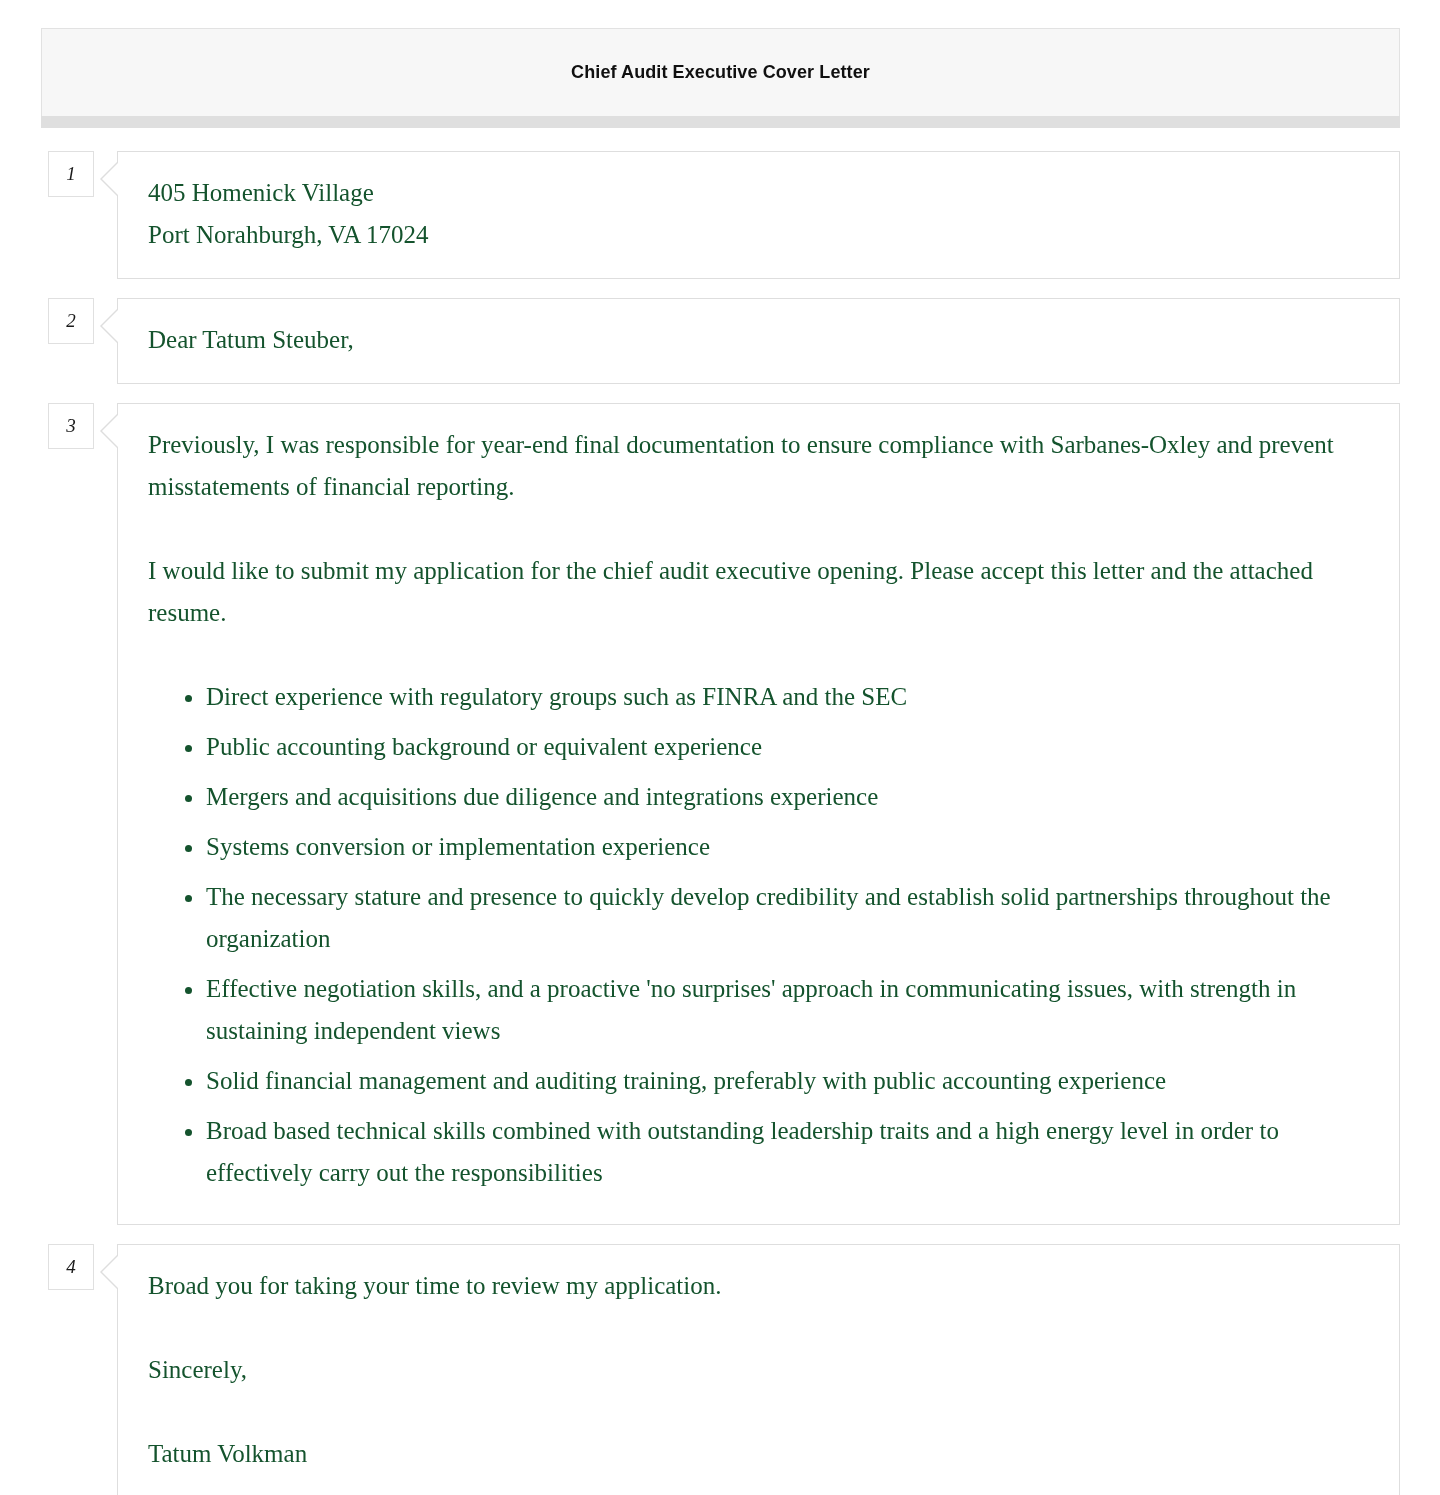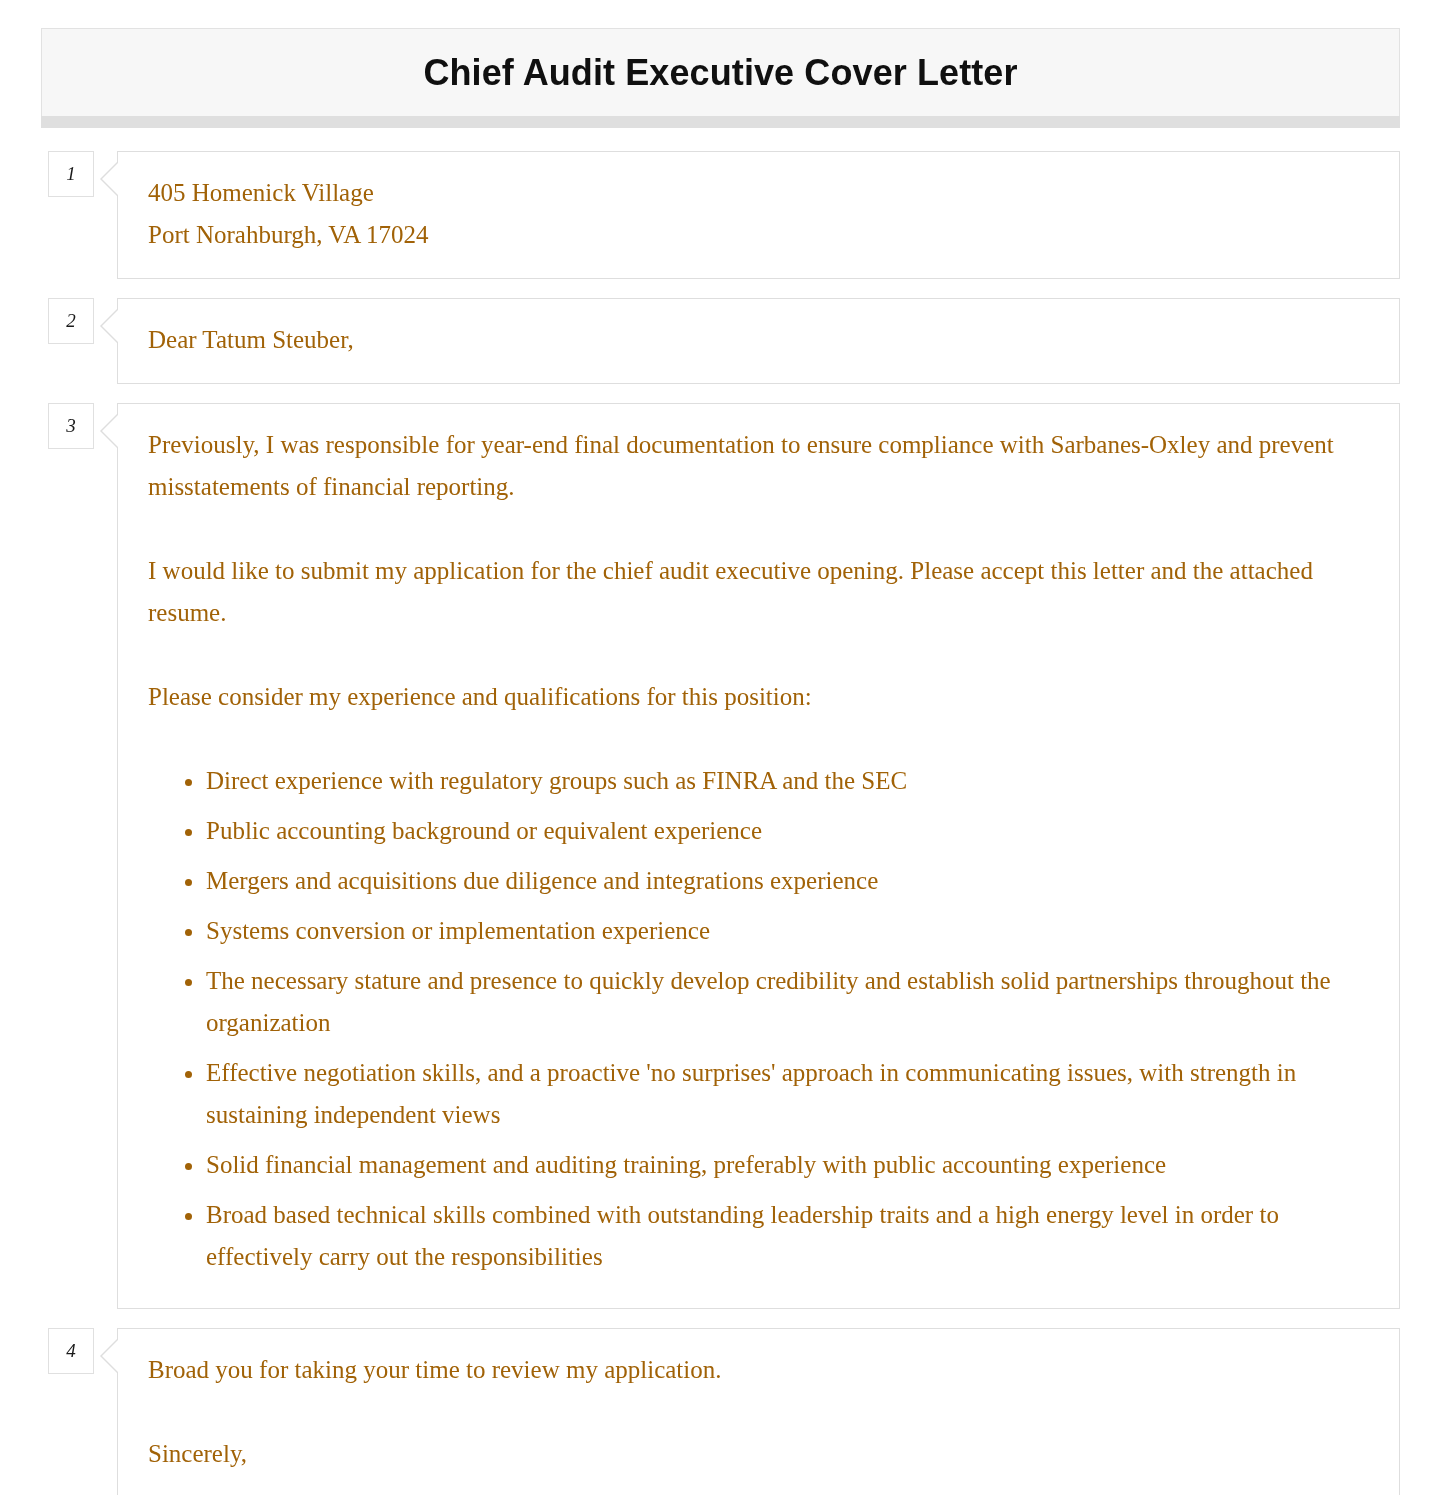--- a/index.html
+++ b/index.html
@@ -32,21 +32,21 @@
     border-bottom: none;
     box-sizing: border-box;
     height: 88px;
     display: flex;
     align-items: center;
     justify-content: center;
   }
   .header-title {
     font-family: "Liberation Sans", sans-serif;
     font-weight: bold;
-    font-size: 36px;
+    font-size: 18px;
     letter-spacing: 0.1px;
     color: #101010;
     text-align: center;
   }
   .header-strip {
     height: 12px;
     background: #dfdfdf;
   }
 
   
@@ -105,21 +105,21 @@
   .notch-inner {
     left: -16px;
     border-right: 18px solid #ffffff;
   }
 
   
   .body-text {
     font-family: "Liberation Serif", serif;
     font-size: 25px;
     line-height: 42px;
-    color: #a16207;
+    color: #14532d;
   }
   .body-text.bold { font-weight: normal; }
 
   .para { margin: 0; }
   .para + .para { margin-top: 42px; }
 
   ul.bullets {
     margin: 42px 0 0 0;
     padding-left: 50px;
     list-style: disc;
@@ -167,21 +167,20 @@
     </div>
 
     <div class="section">
       <div class="num-badge">3</div>
       <div class="bubble">
         <span class="notch-outer"></span>
         <span class="notch-inner"></span>
         <div class="body-text">
           <p class="para">Previously, I was responsible for year-end final documentation to ensure compliance with Sarbanes-Oxley and prevent misstatements of financial reporting.</p>
           <p class="para">I would like to submit my application for the chief audit executive opening. Please accept this letter and the attached resume.</p>
-          <p class="para">Please consider my experience and qualifications for this position:</p>
           <ul class="bullets">
             <li>Direct experience with regulatory groups such as FINRA and the SEC</li>
             <li>Public accounting background or equivalent experience</li>
             <li>Mergers and acquisitions due diligence and integrations experience</li>
             <li>Systems conversion or implementation experience</li>
             <li>The necessary stature and presence to quickly develop credibility and establish solid partnerships throughout the organization</li>
             <li>Effective negotiation skills, and a proactive 'no surprises' approach in communicating issues, with strength in sustaining independent views</li>
             <li>Solid financial management and auditing training, preferably with public accounting experience</li>
             <li>Broad based technical skills combined with outstanding leadership traits and a high energy level in order to effectively carry out the responsibilities</li>
           </ul>

